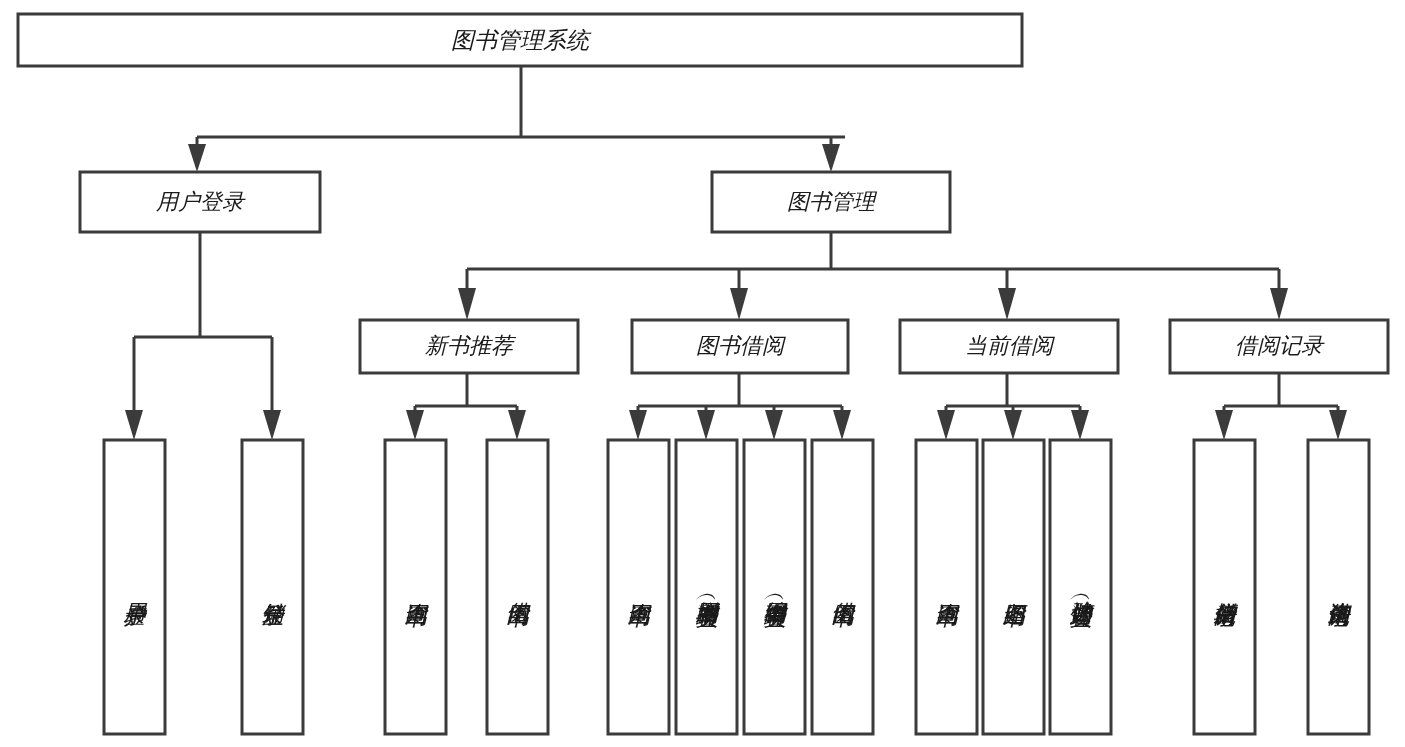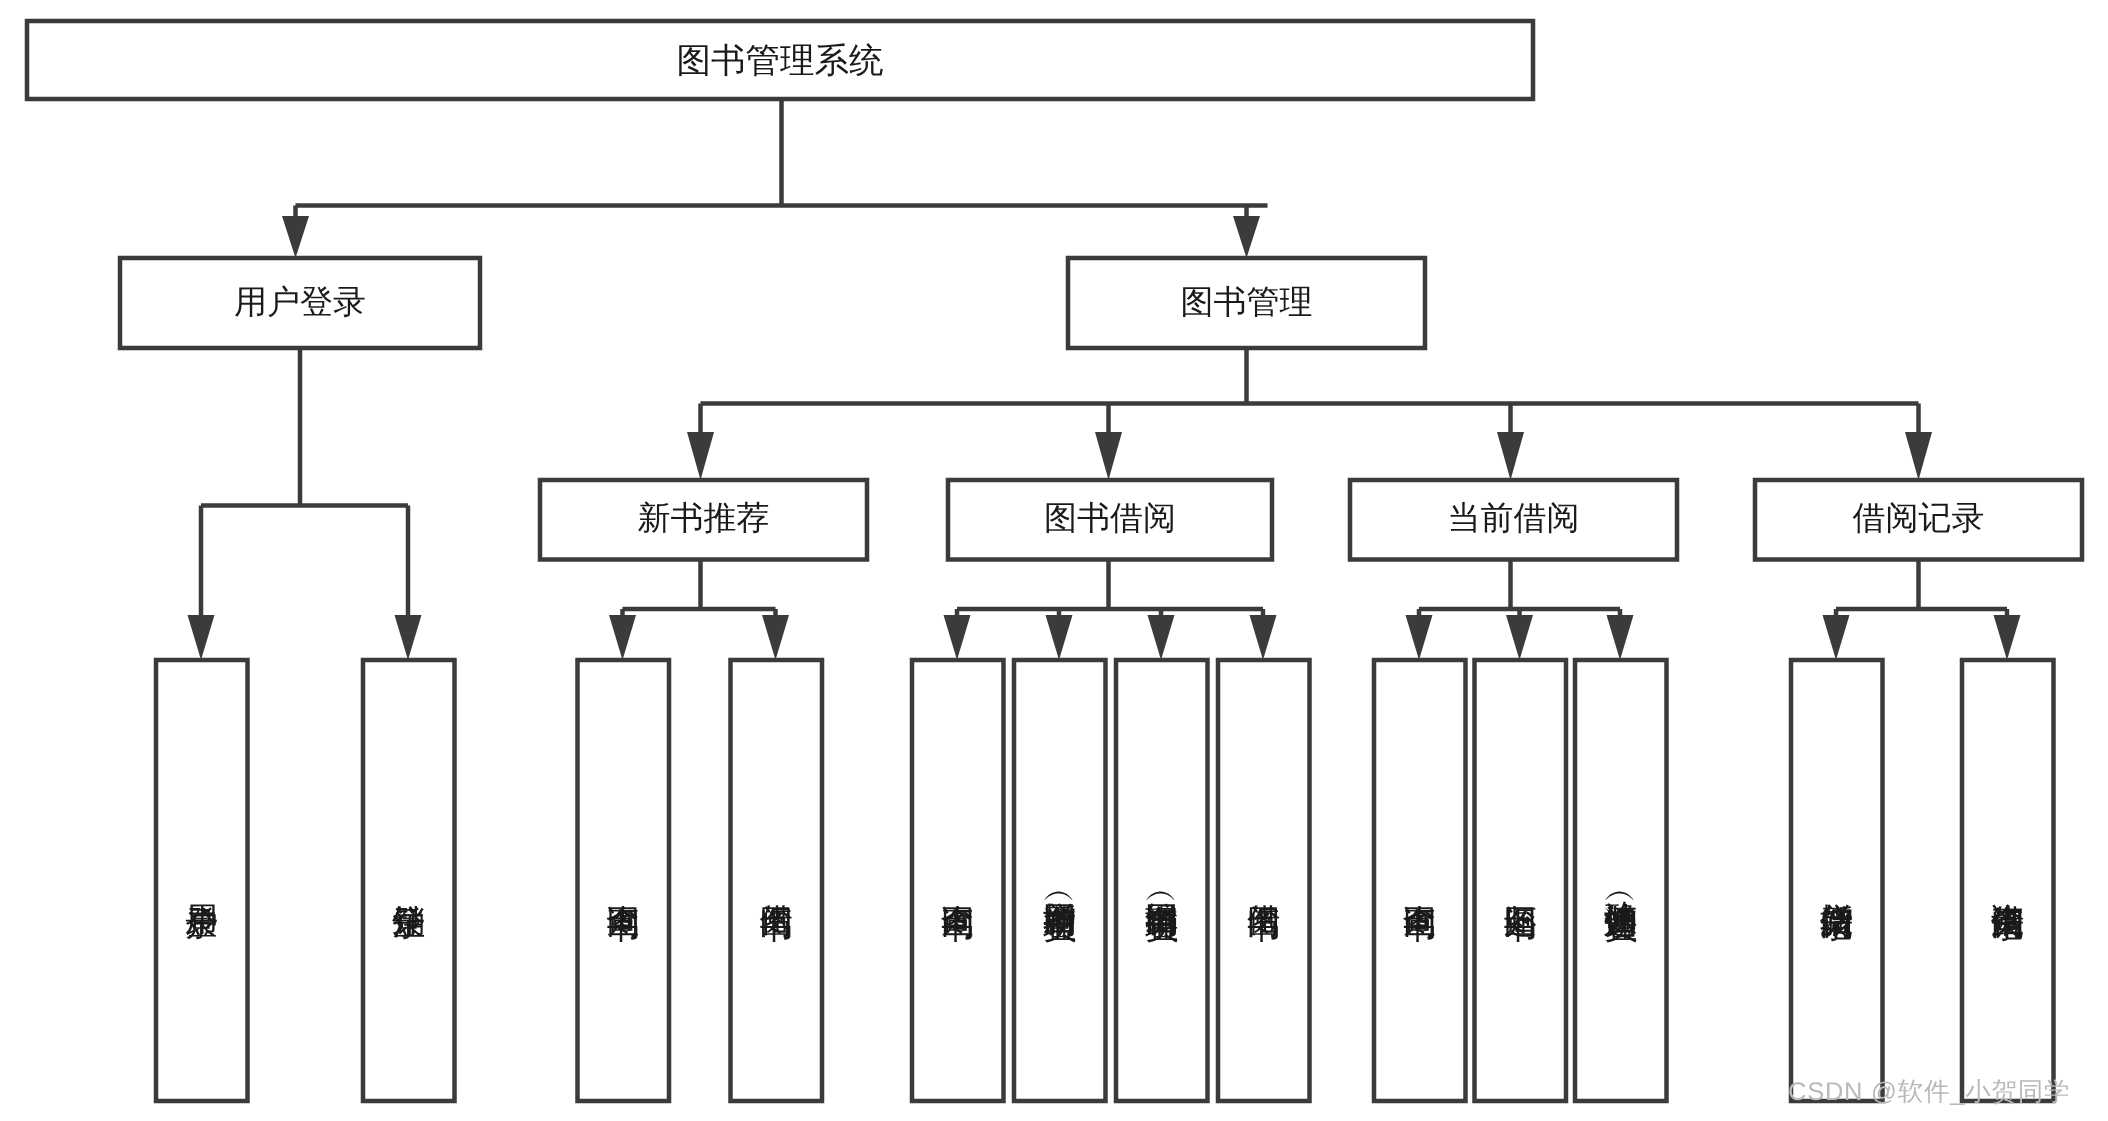--- a/index.html
+++ b/index.html
@@ -11,20 +11,21 @@
     width: 1405px;
     height: 747px;
     font-family: "Liberation Sans", "DejaVu Sans", sans-serif;
     overflow: hidden;
   }
   #diagram-root {
     position: relative;
     width: 1129px;
     height: 747px;
     background: #ffffff;
+    font-style: italic;
   }
   svg#flow-svg {
     position: absolute;
     top: 0;
     left: 0;
     width: 1405px;
     height: 747px;
     display: block;
   }
   .node-box {
@@ -218,15 +219,14 @@
   <div class="vlabel" style="left:744px; top:440px; width:61px; height:294px;">编辑图书（管理员）</div>
   <div class="vlabel" style="left:812px; top:440px; width:61px; height:294px;">借阅图书</div>
 
   <div class="vlabel" style="left:916px; top:440px; width:61px; height:294px;">查询图书</div>
   <div class="vlabel" style="left:983px; top:440px; width:61px; height:294px;">归还图书</div>
   <div class="vlabel" style="left:1050px; top:440px; width:61px; height:294px;">确认归还（管理员）</div>
 
   <div class="vlabel" style="left:1194px; top:440px; width:61px; height:294px;">新增借阅记录</div>
   <div class="vlabel" style="left:1308px; top:440px; width:61px; height:294px;">查询借阅记录</div>
 
-  <div class="watermark" style="left:1192px; top:716px;">CSDN @软件_小贺同学</div>
 
 </div>
 
 </body></html>

